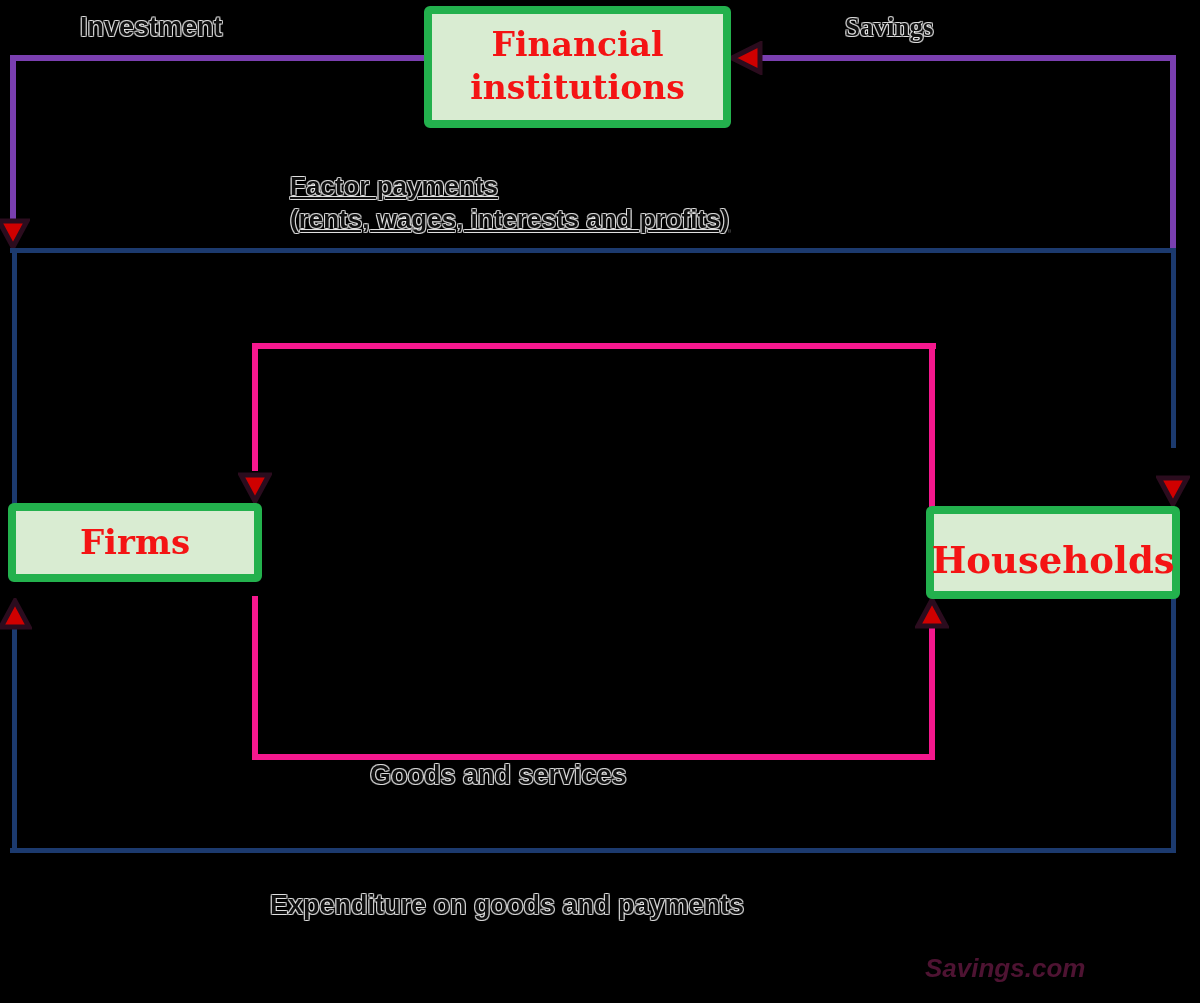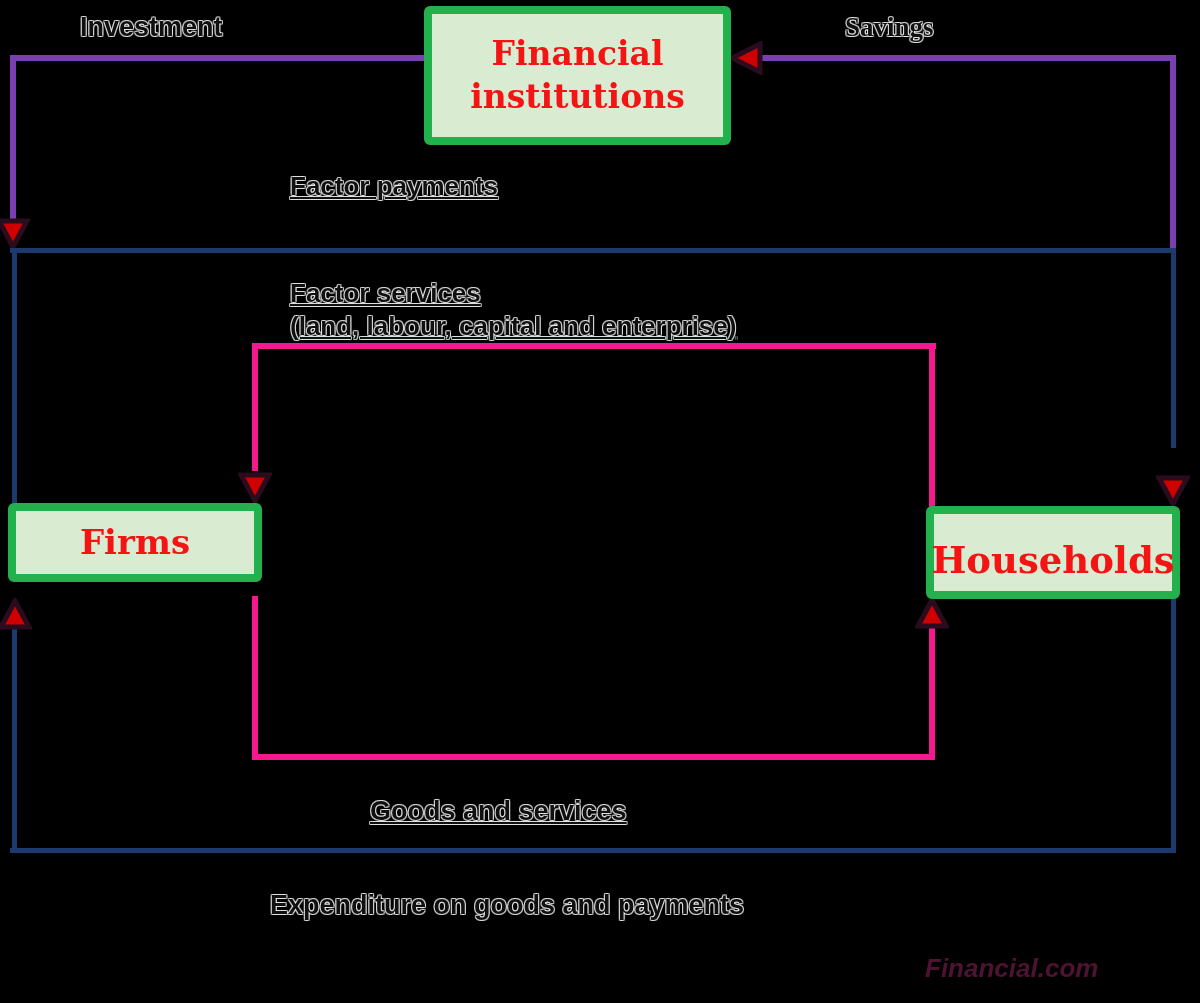--- a/index.html
+++ b/index.html
@@ -42,21 +42,21 @@
     align-items: center;
     justify-content: center;
     text-align: center;
   }
   .node .node-label {
     font-family: "DejaVu Serif", serif;
     font-weight: bold;
     color: var(--box-text);
     line-height: 1.3;
   }
-  .node.financial { left: 424px; top: 6px;  width: 307px; height: 139px; }
+  .node.financial { left: 424px; top: 6px;  width: 307px; height: 122px; }
   .node.financial .node-label { font-size: 33px; }
   .node.firms     { left: 8px;  top: 503px; width: 254px; height: 79px; }
   .node.firms .node-label { font-size: 34px; }
   .node.households{ left: 926px; top: 506px; width: 254px; height: 93px; }
   .node.households .node-label { font-size: 37px; margin-top: 16px; }
 
   .flow-label {
     position: absolute;
     color: var(--label-text);
     font-weight: bold;
@@ -133,25 +133,22 @@
   </div>
   <div class="node households">
     <div class="node-label">Households</div>
   </div>
 
   <div class="flow-label fs27" style="left:80px;  top:12px;  width:250px;">Investment</div>
   <div class="flow-label fs27" style="left:845px; top:12px;  width:180px;font-family:Liberation Serif, serif;">Savings</div>
 
   <div class="flow-label fs26" style="left:290px; top:170px; width:630px;">
     <div>Factor payments</div>
+    <div>(rents, wages, interests and profits)</div>
   </div>
 
-  <div class="flow-label fs26" style="left:290px; top:277px; width:630px;">
-    <div>Factor services</div>
-    <div>(land, labour, capital and enterprise)</div>
-  </div>
 
-  <div class="flow-label fs27" style="left:370px; top:796px; width:480px;text-decoration:underline;">Goods and services</div>
+  <div class="flow-label fs27" style="left:370px; top:760px; width:480px;">Goods and services</div>
   <div class="flow-label fs27" style="left:270px; top:890px; width:670px;">Expenditure on goods and payments</div>
 
-  <div class="watermark">Financial.com</div>
+  <div class="watermark">Savings.com</div>
 
 </div>
 
 </body></html>

